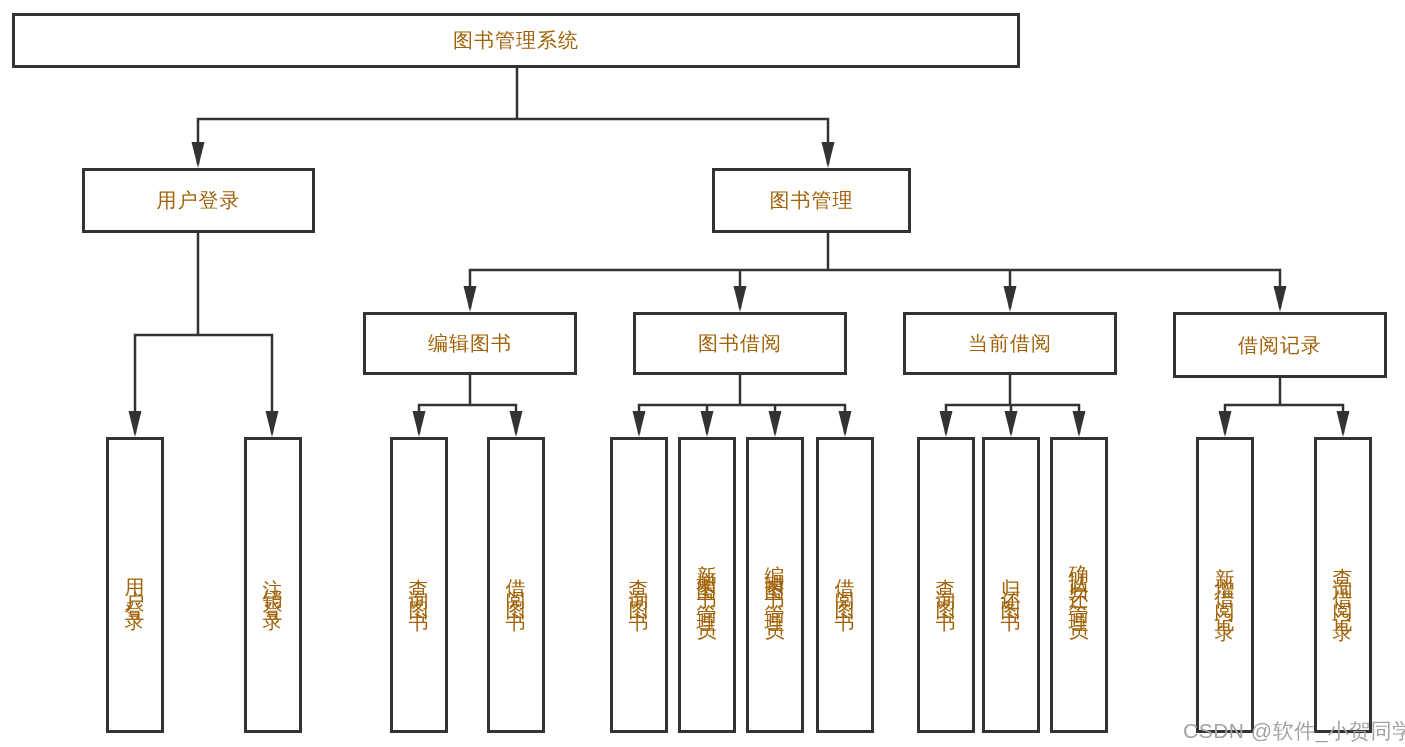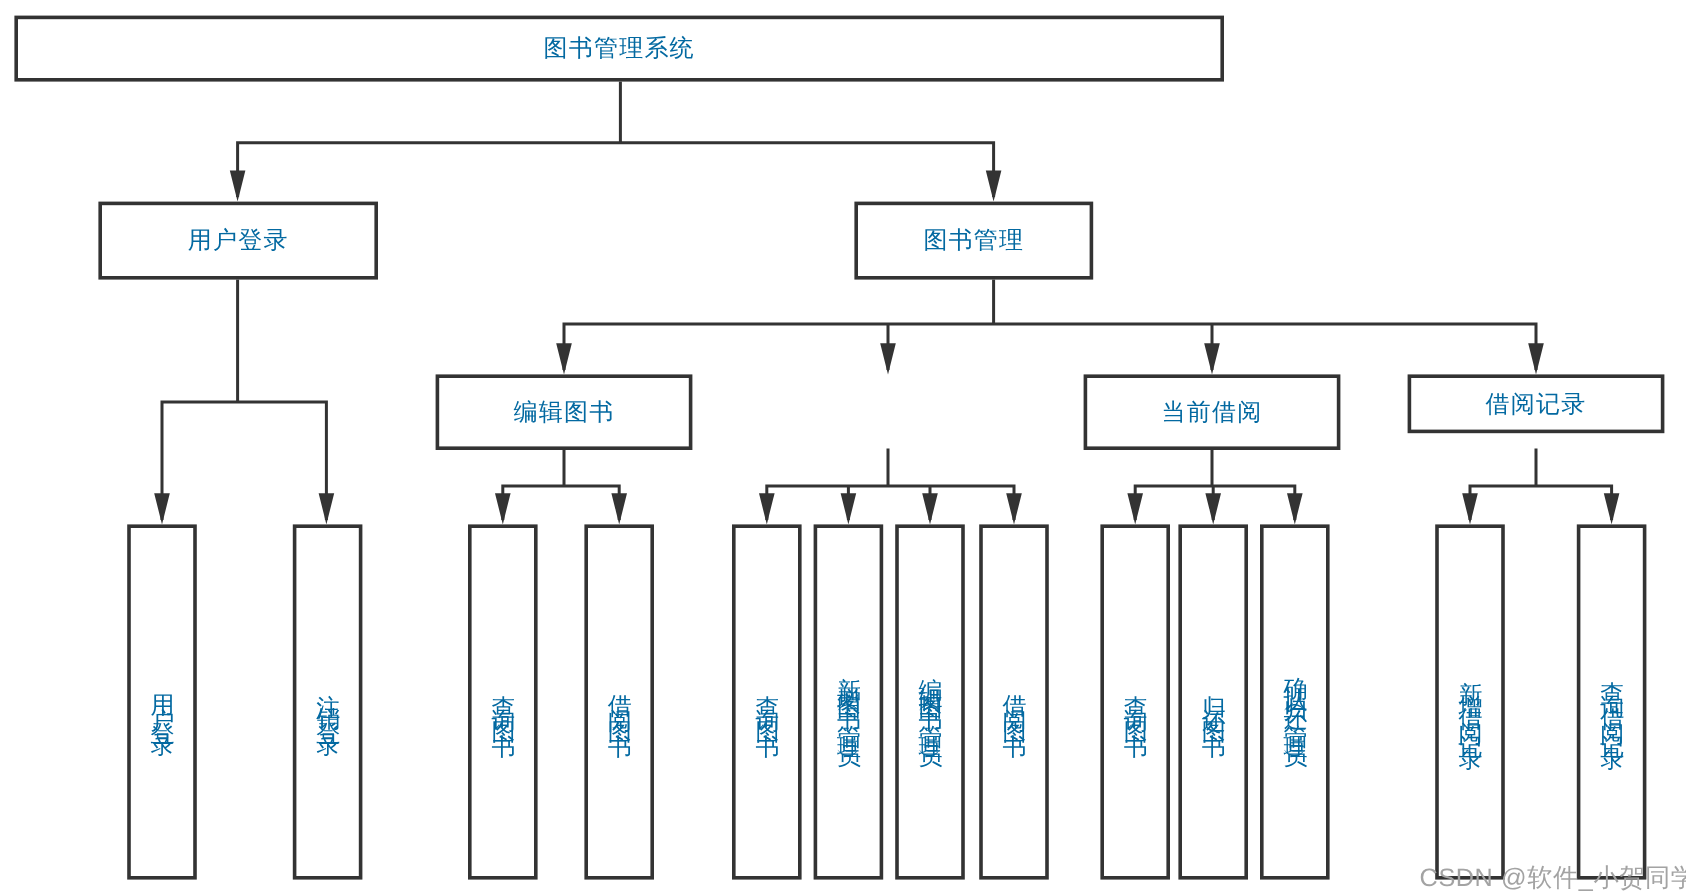--- a/index.html
+++ b/index.html
@@ -13,21 +13,21 @@
   .connectors{
     position:absolute;left:0;top:0;width:1405px;height:747px;
     pointer-events:none;
   }
   .box{
     position:absolute;
     box-sizing:border-box;
     border:3px solid #333;
     background:#fff;
     display:flex;align-items:center;justify-content:center;
-    color:#0369a1;
+    color:#a16207;
     font-size:20px;
   }
   .hlabel{white-space:nowrap;letter-spacing:1px;}
   .vlabel{
     writing-mode:vertical-rl;
     text-orientation:mixed;
     letter-spacing:11px;
     line-height:1.1;
     white-space:nowrap;
   }
@@ -87,24 +87,27 @@
   <div class="box" style="left:82px;top:168px;width:233px;height:65px">
     <span class="hlabel">用户登录</span>
   </div>
   <div class="box" style="left:712px;top:168px;width:199px;height:65px">
     <span class="hlabel">图书管理</span>
   </div>
 
   <div class="box" style="left:363px;top:312px;width:214px;height:63px">
     <span class="hlabel">编辑图书</span>
   </div>
+  <div class="box" style="left:633px;top:312px;width:214px;height:63px">
+    <span class="hlabel">图书借阅</span>
+  </div>
   <div class="box" style="left:903px;top:312px;width:214px;height:63px">
     <span class="hlabel">当前借阅</span>
   </div>
-  <div class="box" style="left:1173px;top:312px;width:214px;height:49px">
+  <div class="box" style="left:1173px;top:312px;width:214px;height:66px">
     <span class="hlabel">借阅记录</span>
   </div>
 
   <div class="box" style="left:106px;top:437px;width:58px;height:296px">
     <span class="vlabel">用户登录</span>
   </div>
   <div class="box" style="left:244px;top:437px;width:58px;height:296px">
     <span class="vlabel">注销登录</span>
   </div>
 

